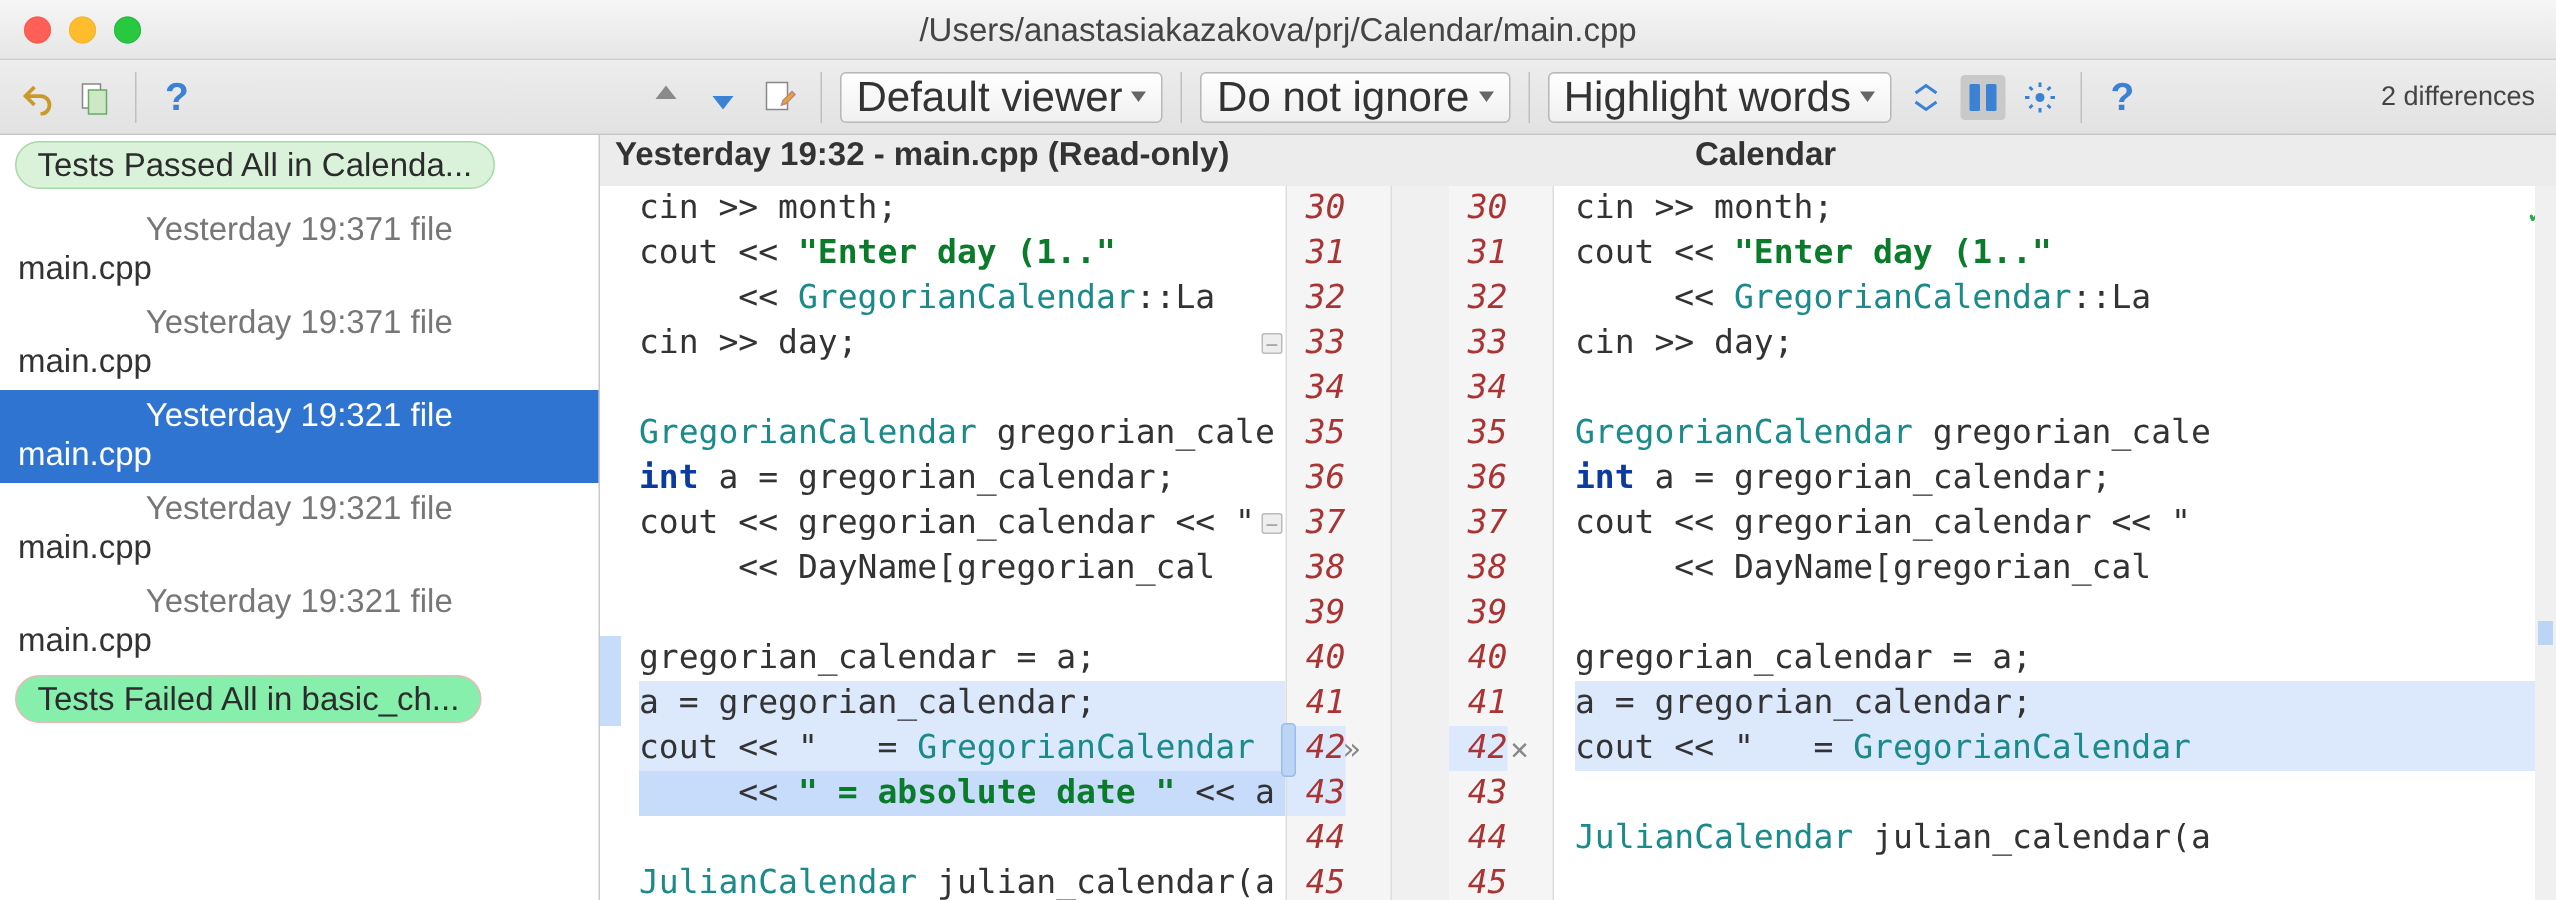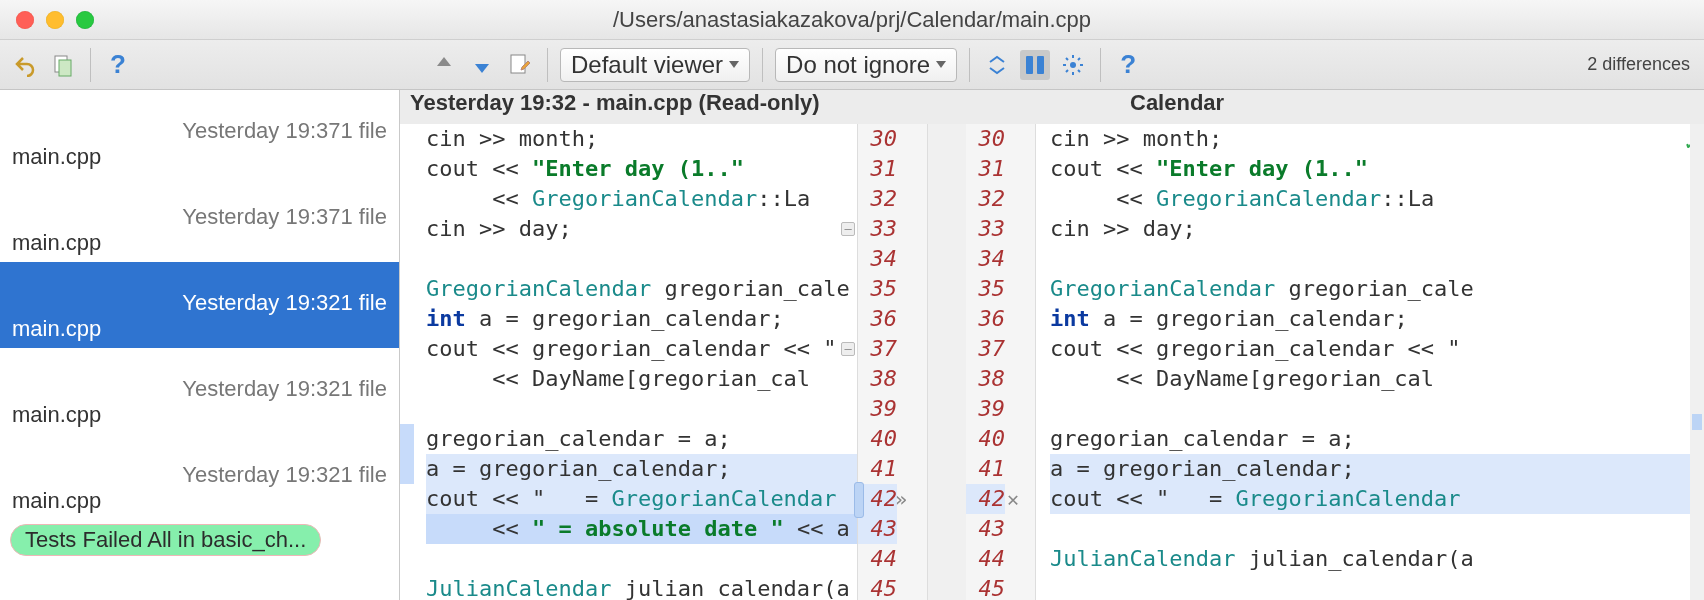--- a/index.html
+++ b/index.html
@@ -39,21 +39,21 @@
   .sep { width:1px; height:34px; background:#bfbfbf; margin:0 4px; }
   .tb-btn { width:30px; height:30px; display:flex; align-items:center; justify-content:center; color:#5a5a5a; cursor:pointer; }
   .tb-btn svg { width:24px; height:24px; }
   .dropdown {
     background: linear-gradient(#fff,#f0f0f0);
     border:1px solid #b8b8b8;
     border-radius:4px;
     height:34px;
     display:flex; align-items:center;
     padding:0 10px; gap:6px;
-    font-size:24px; color:#333;
+    font-size:28px; color:#333;
     cursor:pointer;
     white-space:nowrap;
   }
   .dropdown .tri { width:0; height:0; border-left:5px solid transparent; border-right:5px solid transparent; border-top:7px solid #666; }
   .spacer { flex:1; }
 
   .diff-count { font-size:18px; color:#444; margin-left:6px; margin-right:4px; }
 
   .main { display:flex; height: calc(600px - 40px - 50px); }
   .sidebar { width:400px; border-right:1px solid #c9c9c9; background:#fff; display:flex; flex-direction:column; }
@@ -68,21 +68,21 @@
   .old-changes-head::after { right:8px; }
 
   .pill {
     display:inline-block; border-radius:16px; padding:2px 14px; margin:4px 10px;
     font-size:22px; max-width:370px; overflow:hidden; text-overflow:ellipsis; white-space:nowrap;
   }
   .pill.pass { background:#d9f2d9; border:1px solid #a7d9a7; color:#2c2c2c; }
   .pill.fail { background:#86efac; border:1px solid #eeb7b7; color:#2c2c2c; }
 
   .entry { padding:4px 12px 6px; border-bottom:0; cursor:pointer; }
-  .entry .row1 { display:flex; justify-content:flex-end; color:#777; font-size:22px;margin-top:24px; }
+  .entry .row1 { display:flex; justify-content:center; color:#777; font-size:22px; }
   .entry .row2 { color:#333; font-size:22px; }
   .entry.selected { background:#2f74d0; }
   .entry.selected .row1, .entry.selected .row2 { color:#fff; }
 
   .diff-area { flex:1; display:flex; flex-direction:column; overflow:hidden; }
   .diff-headers { display:flex; height:34px; font-size:22px; font-weight:600; color:#333; padding-left:10px; }
   .dh-left { width:590px; }
   .dh-gap { width:130px; }
   .dh-right { }
 
@@ -162,20 +162,24 @@
   <div class="dropdown">
     <span>Default viewer</span>
       <span class="tri"></span>
   </div>
   <div class="sep"></div>
   <div class="dropdown">
     <span>Do not ignore</span>
       <span class="tri"></span>
   </div>
   <div class="sep"></div>
+  <div class="dropdown">
+    <span>Highlight words</span>
+      <span class="tri"></span>
+  </div>
 
   <div class="tb-btn">
     <svg viewBox="0 0 24 24" stroke="#3b82d4" stroke-width="2" fill="none">
         <path d="M5 9l7-5 7 5M5 15l7 5 7-5"></path>
       </svg>
   </div>
   <div class="tb-btn" style="background:#c9c9c9;border-radius:3px;">
     <svg viewBox="0 0 24 24" fill="#3b82d4">
         <rect x="3" y="3" width="7" height="18" rx="1"></rect>
         <rect x="14" y="3" width="7" height="18" rx="1"></rect>
@@ -190,20 +194,23 @@
   <div class="sep"></div>
   <div class="tb-btn" style="color:#3b82d4; font-size:26px; font-weight:600;">?</div>
 
   <div class="spacer"></div>
   <div class="diff-count">2 differences</div>
 </div>
 
 <div class="main">
 
   <div class="sidebar">
+    <div style="text-align:left">
+      <span class="pill pass">Tests Passed All in Calenda...</span>
+    </div>
     <div id="entries">
         <div class="entry">
           <div class="row1">
             <span>Yesterday 19:37</span>
             <span>1 file</span>
           </div>
           <div class="row2">main.cpp</div>
         </div>
         <div class="entry">
           <div class="row1">

